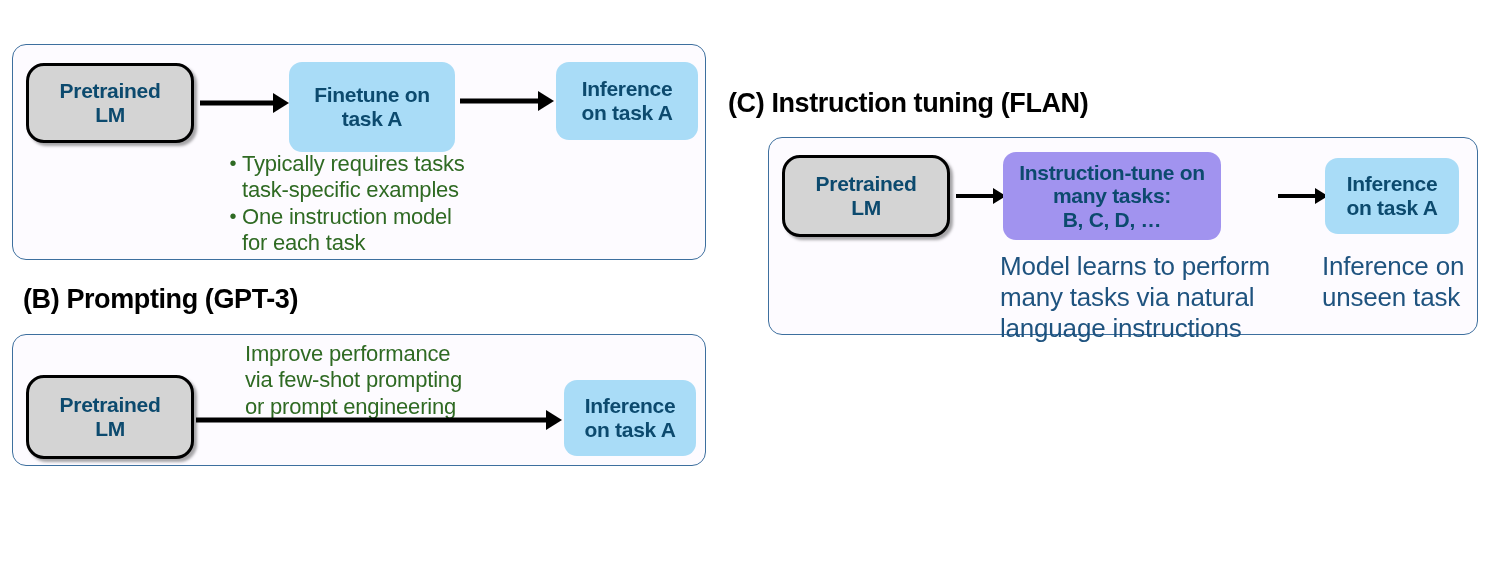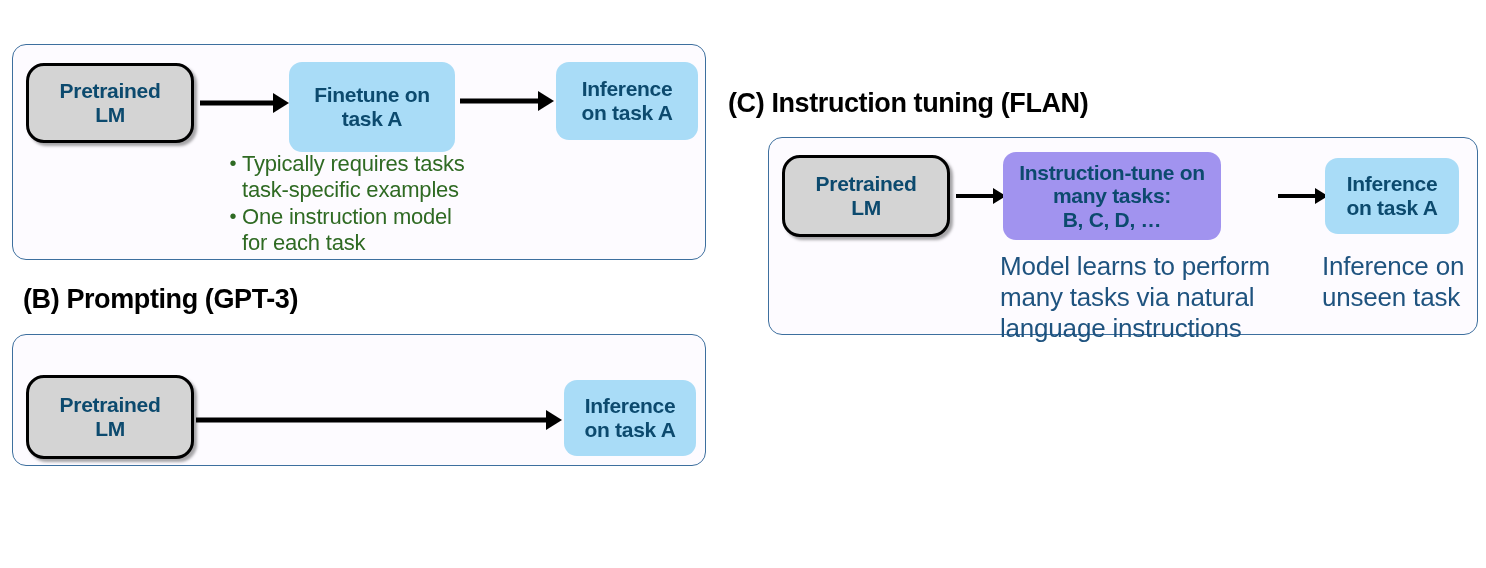--- a/index.html
+++ b/index.html
@@ -201,20 +201,23 @@
   </div>
 
   <div class="panel-heading" style="left:14px; top:286px;margin-left:9px;">(B) Prompting (GPT-3)</div>
 
   <div class="panel-box" style="left:12px; top:334px; width:694px; height:132px;">
   </div>
 
   <div class="node node-gray" style="left:26px; top:375px; width:168px; height:84px; font-size:21px;">Pretrained
 LM</div>
 
+  <div class="annot annot-green" style="left:245px; top:341px; width:290px;">Improve performance
+via few-shot prompting
+or prompt engineering</div>
 
   <div class="arrow" style="left:196px; top:420px; width:366px;">
     <div class="shaft" style="width:353px;"></div>
     <div class="head"></div>
   </div>
 
   <div class="node node-blue" style="left:564px; top:380px; width:132px; height:76px; font-size:21px;">Inference
 on task A</div>
 
   <div class="panel-heading" style="left:728px; top:90px;">(C) Instruction tuning (FLAN)</div>

